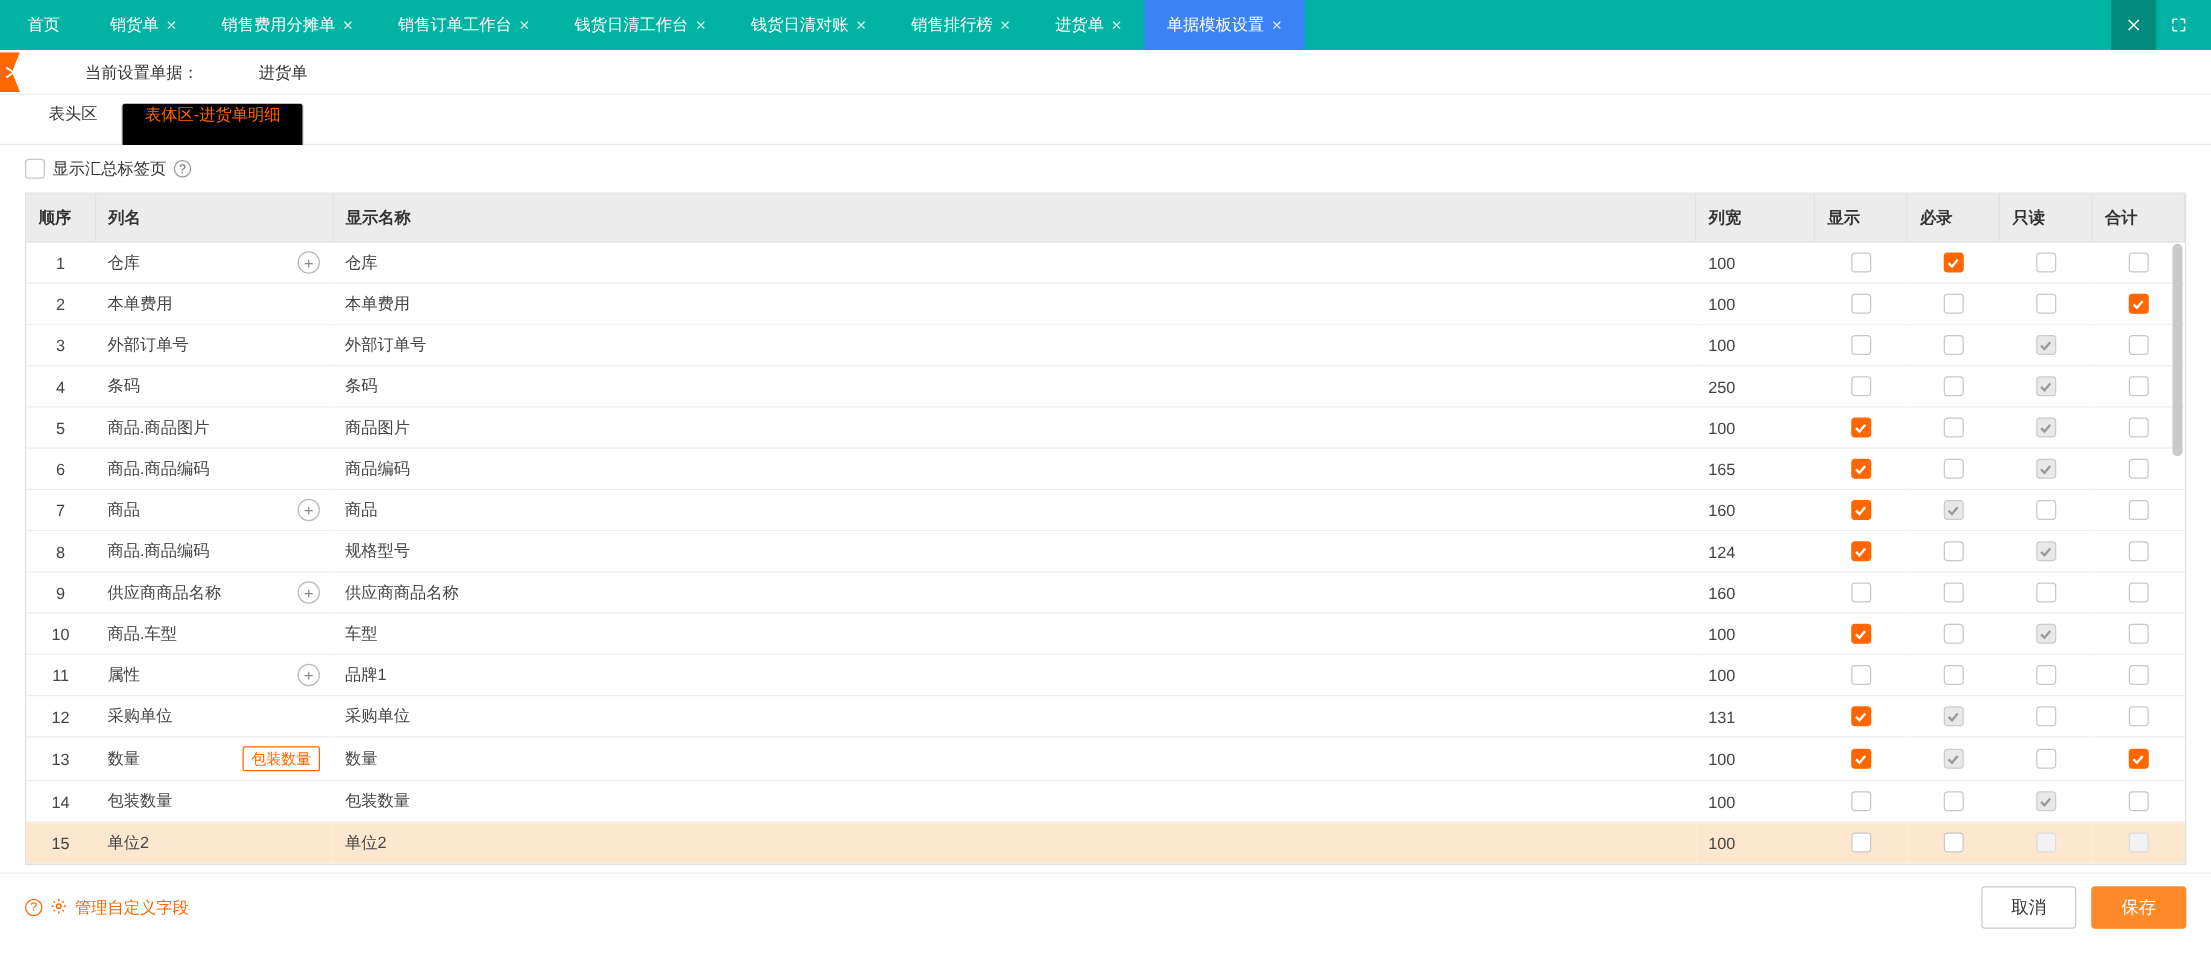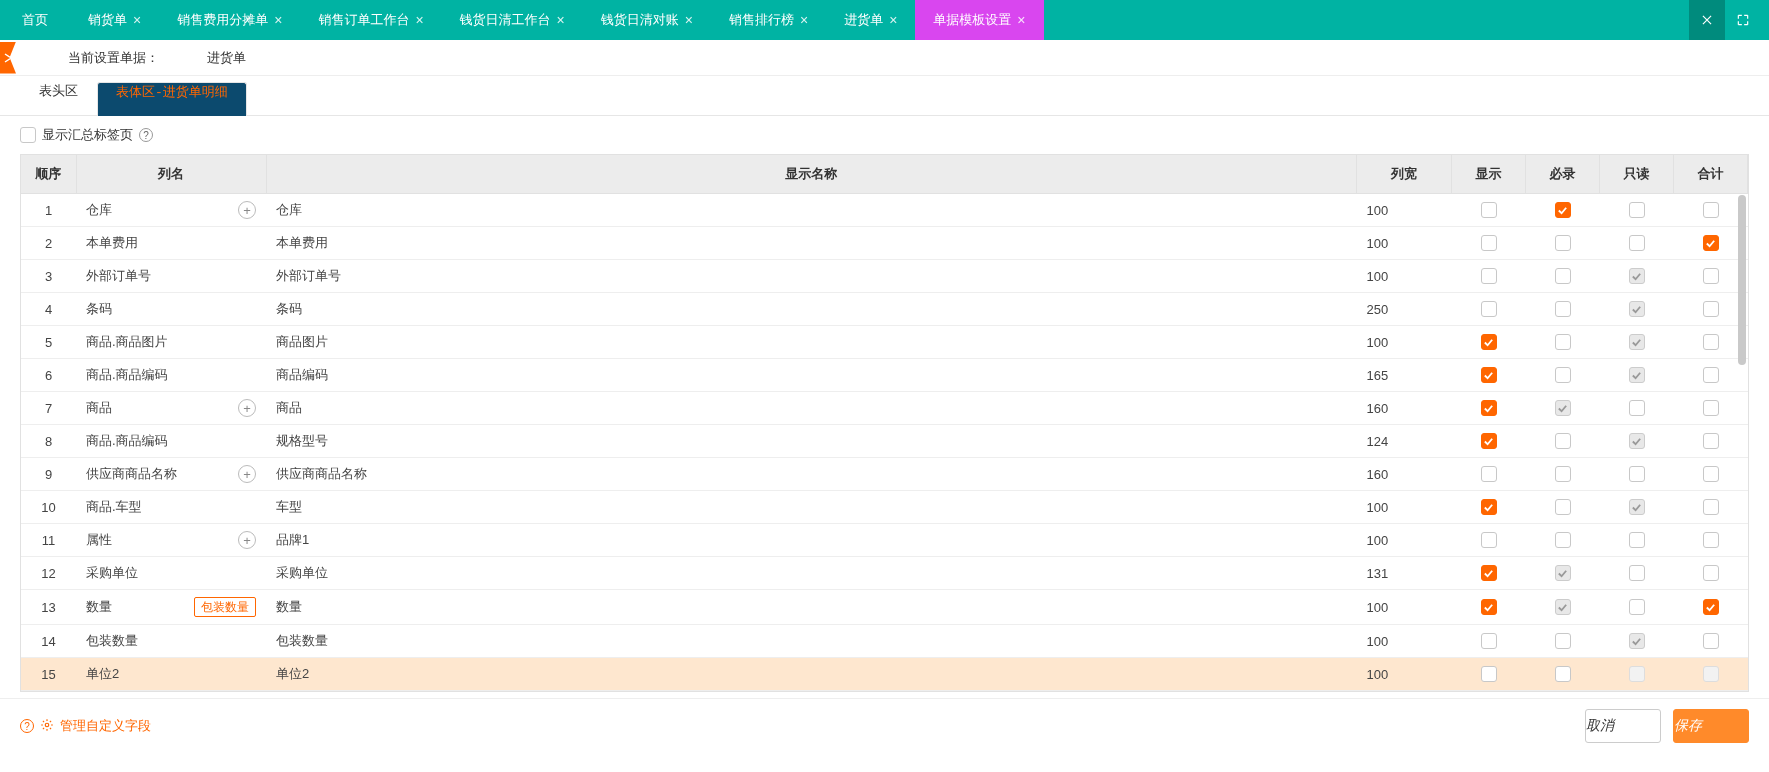--- a/index.html
+++ b/index.html
@@ -2,41 +2,41 @@
 <html><head>
 <meta charset="utf-8">
 <style>
   * { margin: 0; padding: 0; box-sizing: border-box; }
   body { font-family: "Microsoft YaHei", Arial, sans-serif; font-size: 13px; color: #333; background: #fff; }
   
   
   .top-tabs { display: flex; align-items: center; background: #00B3A3; height: 40px; color: #fff; position: relative; }
   .top-tabs .tab { display: flex; align-items: center; padding: 0 18px; height: 100%; cursor: pointer; white-space: nowrap; }
   .top-tabs .tab.home { padding: 12px 22px; text-align: right; }
-  .top-tabs .tab.active { background: #d946ef; }
+  .top-tabs .tab.active { background: #3b82f6; }
   .top-tabs .tab .close { margin-left: 6px; font-size: 14px; opacity: .85; }
   .top-right { margin-left: auto; display: flex; align-items: center; padding-right: 8px; height: 100%; }
   .top-right .icon { display:flex; align-items:center; justify-content:center; width: 36px; height: 100%; cursor: pointer; background: #008B7D; }
   .top-right .icon:last-child { background: transparent; }
   .crumb-row { display: flex; align-items: center; height: 36px; padding: 0 0 0 0; border-bottom: 1px solid #eee; background: #fff; gap: 48px; }
   .crumb-flag { width: 16px; height: 32px; background: #FF6600; clip-path: polygon(0 0, 100% 0, 60% 50%, 100% 100%, 0 100%); margin-right: 4px; display:flex; align-items:center; justify-content:center; color:#fff; }
   .crumb-flag svg { width:10px; height:10px; }
   .crumb-text { font-size: 13px; color: #333; }
   
   .sub-tabs-row { display: flex; align-items: flex-end; padding: 0 20px; height: 40px; border-bottom: 1px solid #e6e6e6; }
   .sub-tab { padding: 0 18px; height: 34px; display:flex; align-items:flex-start; border: 1px solid transparent; border-bottom: none; cursor:pointer; color:#333;}
-  .sub-tab.active { color: #FF6600; border-color: #e6e6e6; border-top-left-radius: 3px; border-top-right-radius: 3px; background:#0c4a6e; position:relative; top:1px;font-family:Liberation Mono, monospace;}
+  .sub-tab.active { color: #FF6600; border-color: #e6e6e6; border-top-left-radius: 3px; border-top-right-radius: 3px; background:#000000; position:relative; top:1px;}
 
   .option-row { display:flex; align-items:center; gap:6px; padding: 10px 20px; color:#333; }
   .option-row .help { display:inline-flex; align-items:center; justify-content:center; width:14px; height:14px; border:1px solid #999; border-radius:50%; font-size:10px; color:#666; }
 
   
   .table-wrap { margin: 0 20px 6px 20px; border: 1px solid #e1e1e1; position:relative; }
   table { width: 100%; border-collapse: collapse; table-layout: fixed; }
-  thead th { background: #ececec; font-weight: bold; text-align: center; padding: 10px 10px; border-right: 1px solid #e1e1e1; border-bottom: 1px solid #e1e1e1; }
+  thead th { background: #ececec; font-weight: bold; text-align: left; padding: 10px 10px; border-right: 1px solid #e1e1e1; border-bottom: 1px solid #e1e1e1; }
   thead th.center { }
   tbody td { padding: 7px 10px; border-bottom: 1px solid #eee; color:#444; }
   tbody td.center { text-align: center; }
   tbody tr.highlight { background: #FEE7CF; }
   .col-seq { width: 55px; text-align:center; }
   .col-name { width: 190px; }
   .col-disp { }
   .col-width { width: 95px; }
   .col-check { width: 74px; }
   tbody td:first-child { text-align:center; }
@@ -58,21 +58,21 @@
   
   .vscroll { position:absolute; right:2px; top:40px; width:8px; height:170px; background:#c9c9c9; border-radius:4px; }
 
   
   .footer { display:flex; align-items:center; justify-content:space-between; padding: 10px 20px 14px 20px; border-top:1px solid #eee; margin-top:4px;}
   .footer-left { display:flex; align-items:center; gap:6px; color:#FF6600; }
   .footer-left .help2 { display:inline-flex; align-items:center; justify-content:center; width:14px; height:14px; border:1px solid #FF6600; border-radius:50%; font-size:10px; }
   .footer-left .gear svg { width:14px; height:14px; }
   .footer-left a { color:#FF6600; cursor:pointer; }
   .footer-btns { display:flex; gap:12px; }
-  .btn { min-width:76px; height:34px; display:inline-flex; align-items:center; border-radius:3px; cursor:pointer; font-size:14px;font-style:italic;}
+  .btn { min-width:76px; height:34px; display:inline-flex; align-items:center; justify-content:center; border-radius:3px; cursor:pointer; font-size:14px;}
   .btn.cancel { border:1px solid #ccc; background:#fff; color:#333;}
   .btn.save { background:#FF8A2A; color:#fff; border:1px solid #FF8A2A;}
 </style>
 </head>
 <body>
 
 <div class="top-tabs">
   <div class="tab home">
       <span>首页</span>
     </div>

